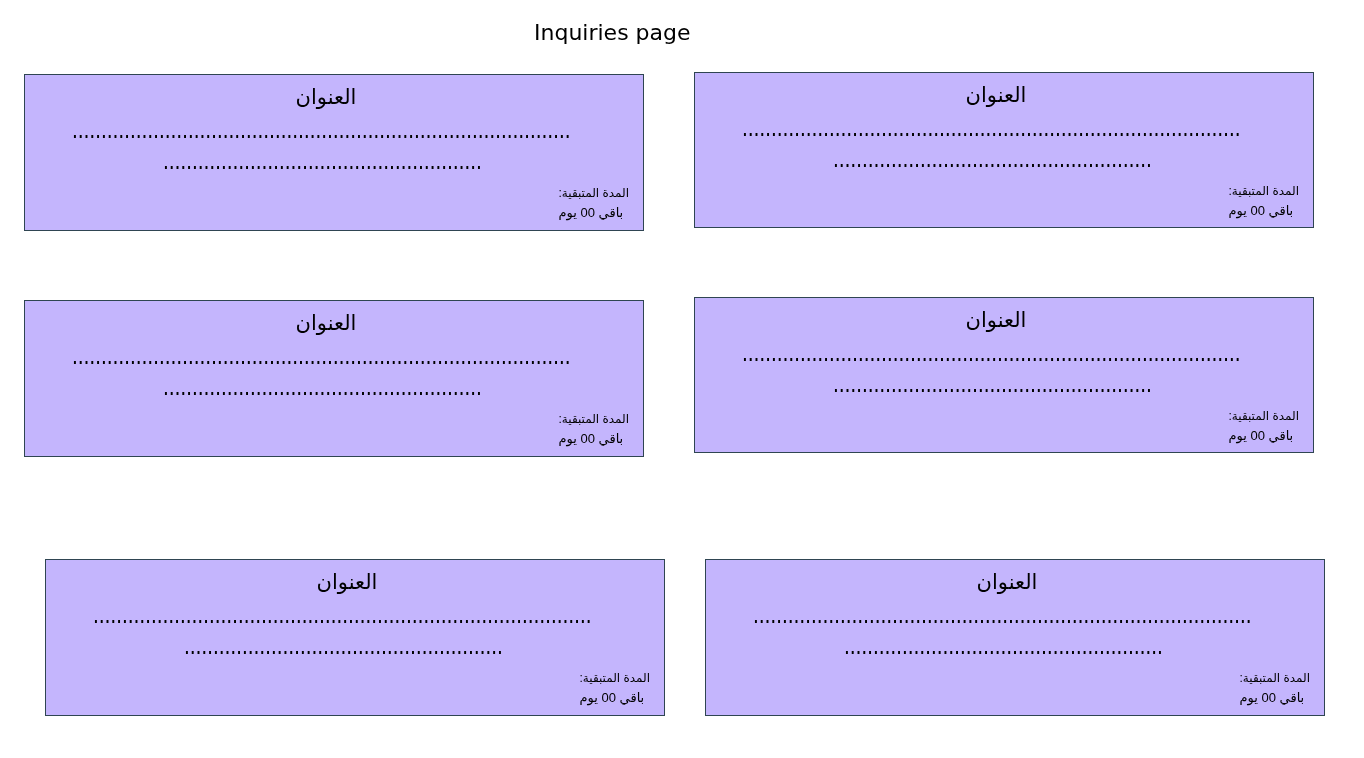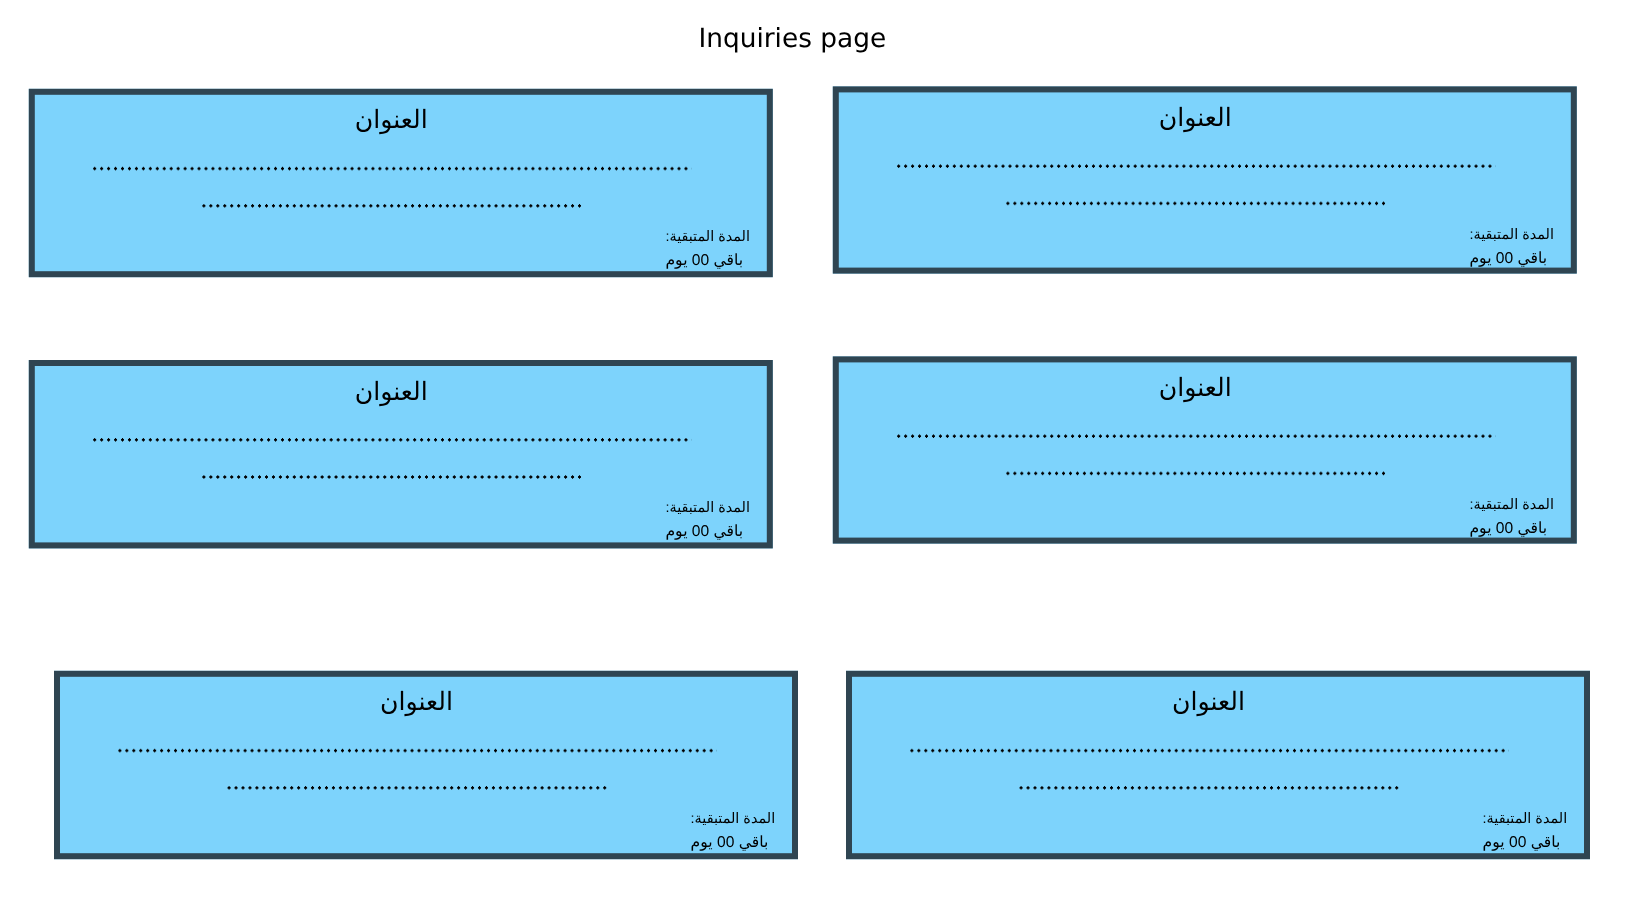--- a/index.html
+++ b/index.html
@@ -16,29 +16,28 @@
       color: #000000;
     }
     .page-title {
       position: absolute;
       left: 534px;
       top: 18px;
       font-family: "DejaVu Sans", "Liberation Sans", sans-serif;
       font-size: 22px;
       line-height: 30px;
       white-space: nowrap;
-      margin-left: 48px;
     }
     .card {
       position: absolute;
       box-sizing: border-box;
       width: 620px;
       height: 157px;
-      border: 5px solid #be185d;
-      background: #7dd3fc;
+      border: 1px solid #be185d;
+      background: #c4b5fd;
     }
     .card-title {
       position: absolute;
       left: 0;
       right: 0;
       top: 8px;
       text-align: center;
       direction: rtl;
       font-size: 21px;
       line-height: 28px;

